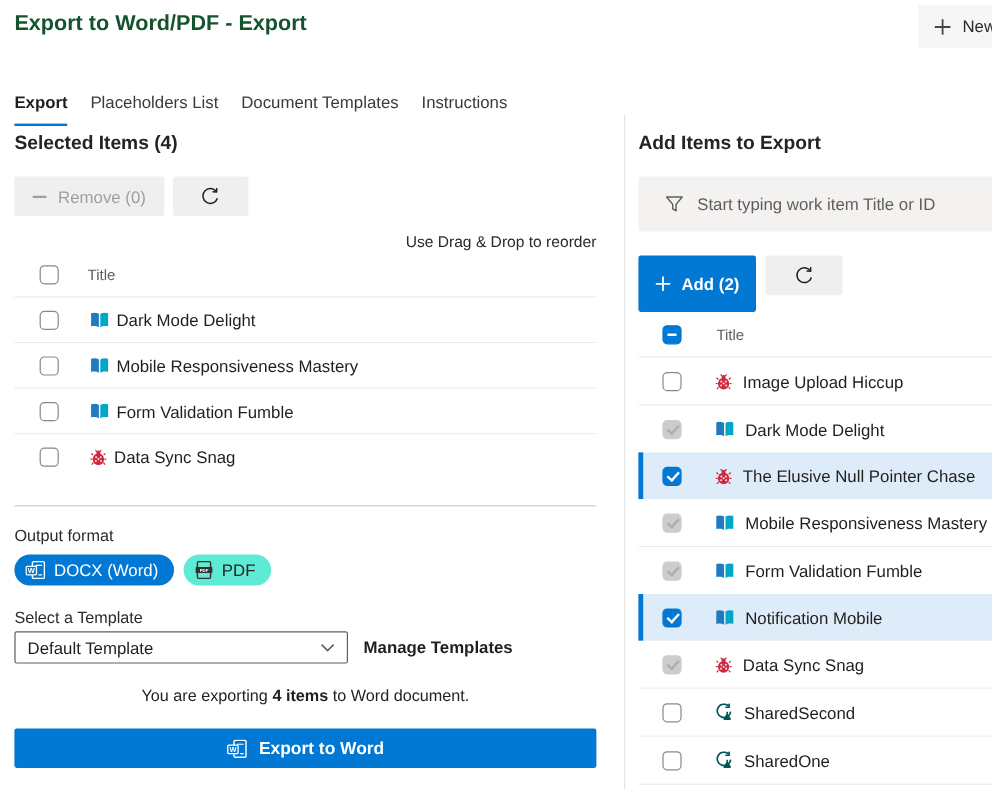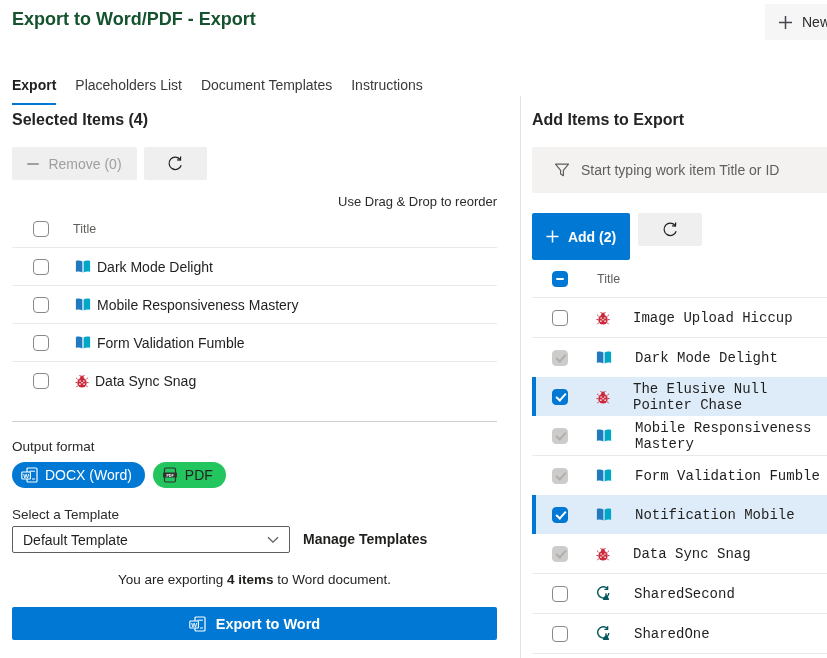--- a/index.html
+++ b/index.html
@@ -40,21 +40,21 @@
   .ltable .trow{height:37px;}
   .rtable .trow{height:39px;}
   .trow.hl{background:#deecf9;}
   .hlbar{position:absolute;left:0;top:0;width:4px;height:100%;background:#0078d4;}
   .ltable .cb{margin-left:21px;}
   .ltable .wi{margin-left:26px;}
   .ltable .rt{margin-left:6px;}
   .ltable .colname{margin-left:24px;}
   .rtable .cb{margin-left:20px;}
   .rtable .wi{margin-left:28px;}
-  .rtable .rt{margin-left:23px;font-family:Liberation Mono, monospace;}
+  .rtable .rt{margin-left:9px;}
   .rtable .colname{margin-left:29px;}
   .ltab-bottom{left:12px;top:394px;width:485px;height:27px;border-bottom:1px solid #cfcecd;}
 
   
   .cb{width:16px;height:16px;border-radius:4px;border:1px solid #8a8886;background:#fff;
       box-sizing:border-box;position:relative;flex:none;}
   .cb.checked,.cb.indet{background:#0078d4;border-color:#0078d4;}
   .cb.checked::after{content:"";position:absolute;left:4.5px;top:1.5px;width:4px;height:8px;
       border:solid #fff;border-width:0 2px 2px 0;transform:rotate(42deg);}
   .cb.indet::after{content:"";position:absolute;left:3px;top:6px;width:8px;height:2.5px;
@@ -64,21 +64,21 @@
       border:solid #b0aeac;border-width:0 2px 2px 0;transform:rotate(42deg);}
 
   .wi{display:inline-flex;flex:none;align-items:center;}
 
   
   .lbl{font-size:13.5px;color:#2b2b2b;}
   .of-label{left:12px;top:439px;}
   .pill{display:flex;align-items:center;gap:7px;height:26px;border-radius:13px;padding:0 13px 0 9px;
         font-size:14px;cursor:pointer;box-sizing:border-box;}
   .pill.sel{background:#0078d4;color:#fff;}
-  .pill.unsel{background:#22c55e;color:#252423;}
+  .pill.unsel{background:#5eead4;color:#252423;}
   .pills{left:12px;top:462px;display:flex;gap:8px;}
 
   
   .tpl-label{left:12px;top:507px;}
   .dropdown{left:12px;top:526px;width:278px;height:27px;border:1px solid #605e5c;border-radius:2px;
         display:flex;align-items:center;box-sizing:border-box;padding:0 10px;font-size:14px;
         color:#201f1e;cursor:pointer;background:#fff;}
   .dropdown .ddtext{flex:1;}
   .manage{left:303px;top:531px;font-size:14px;font-weight:600;color:#201f1e;cursor:pointer;}
 

